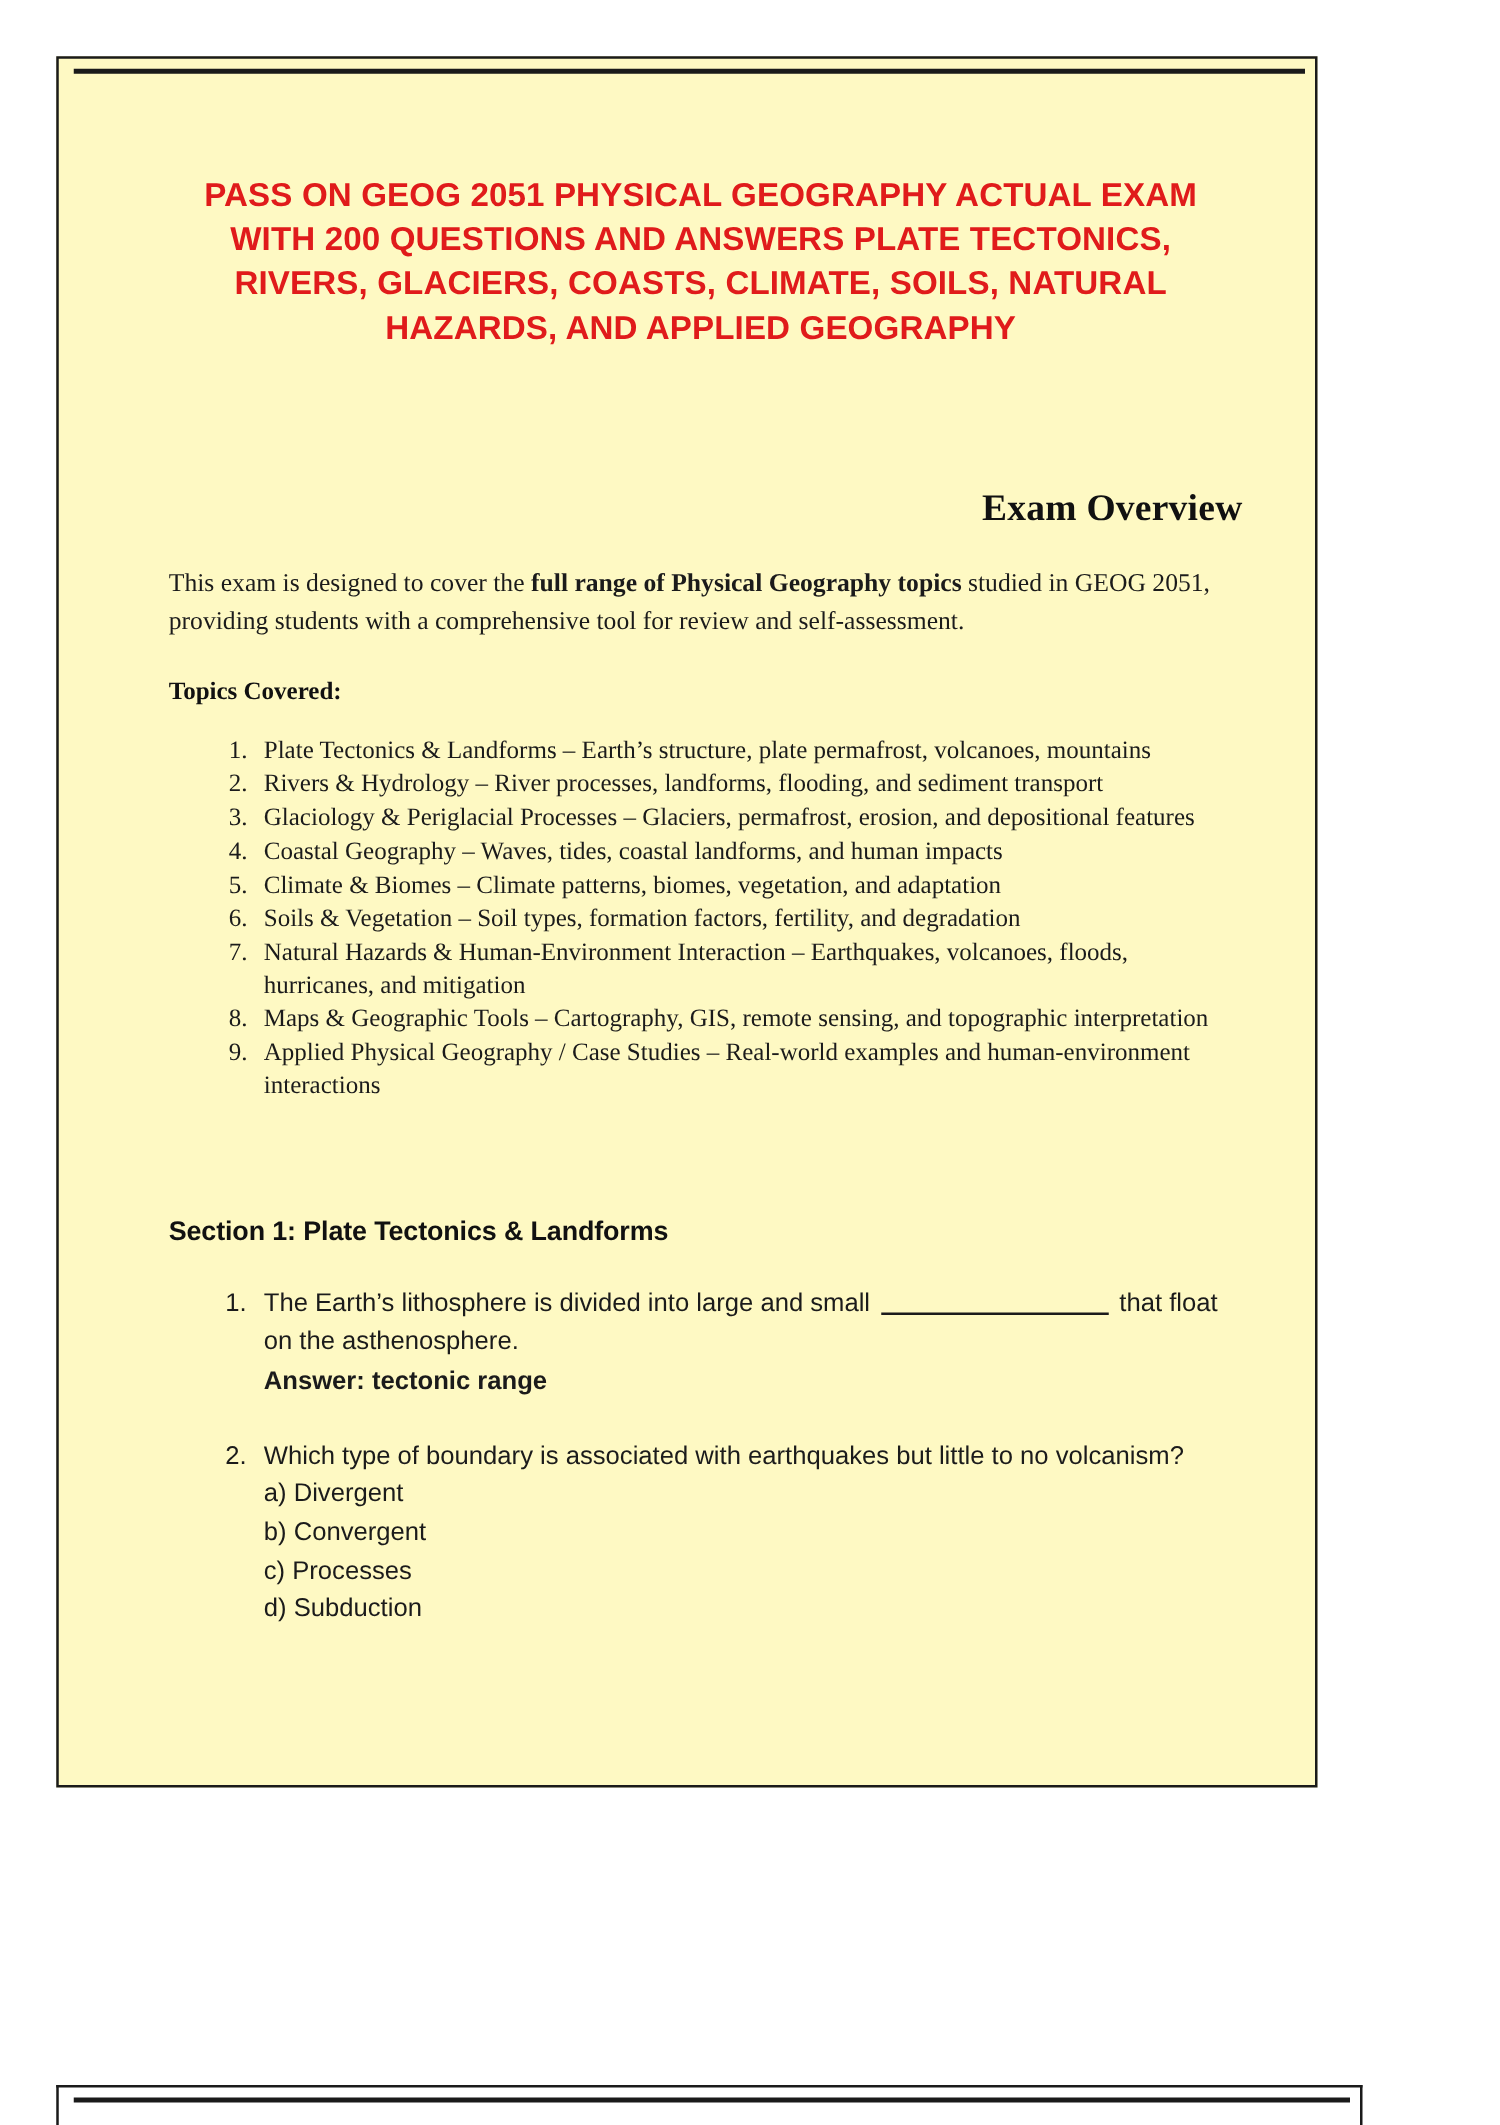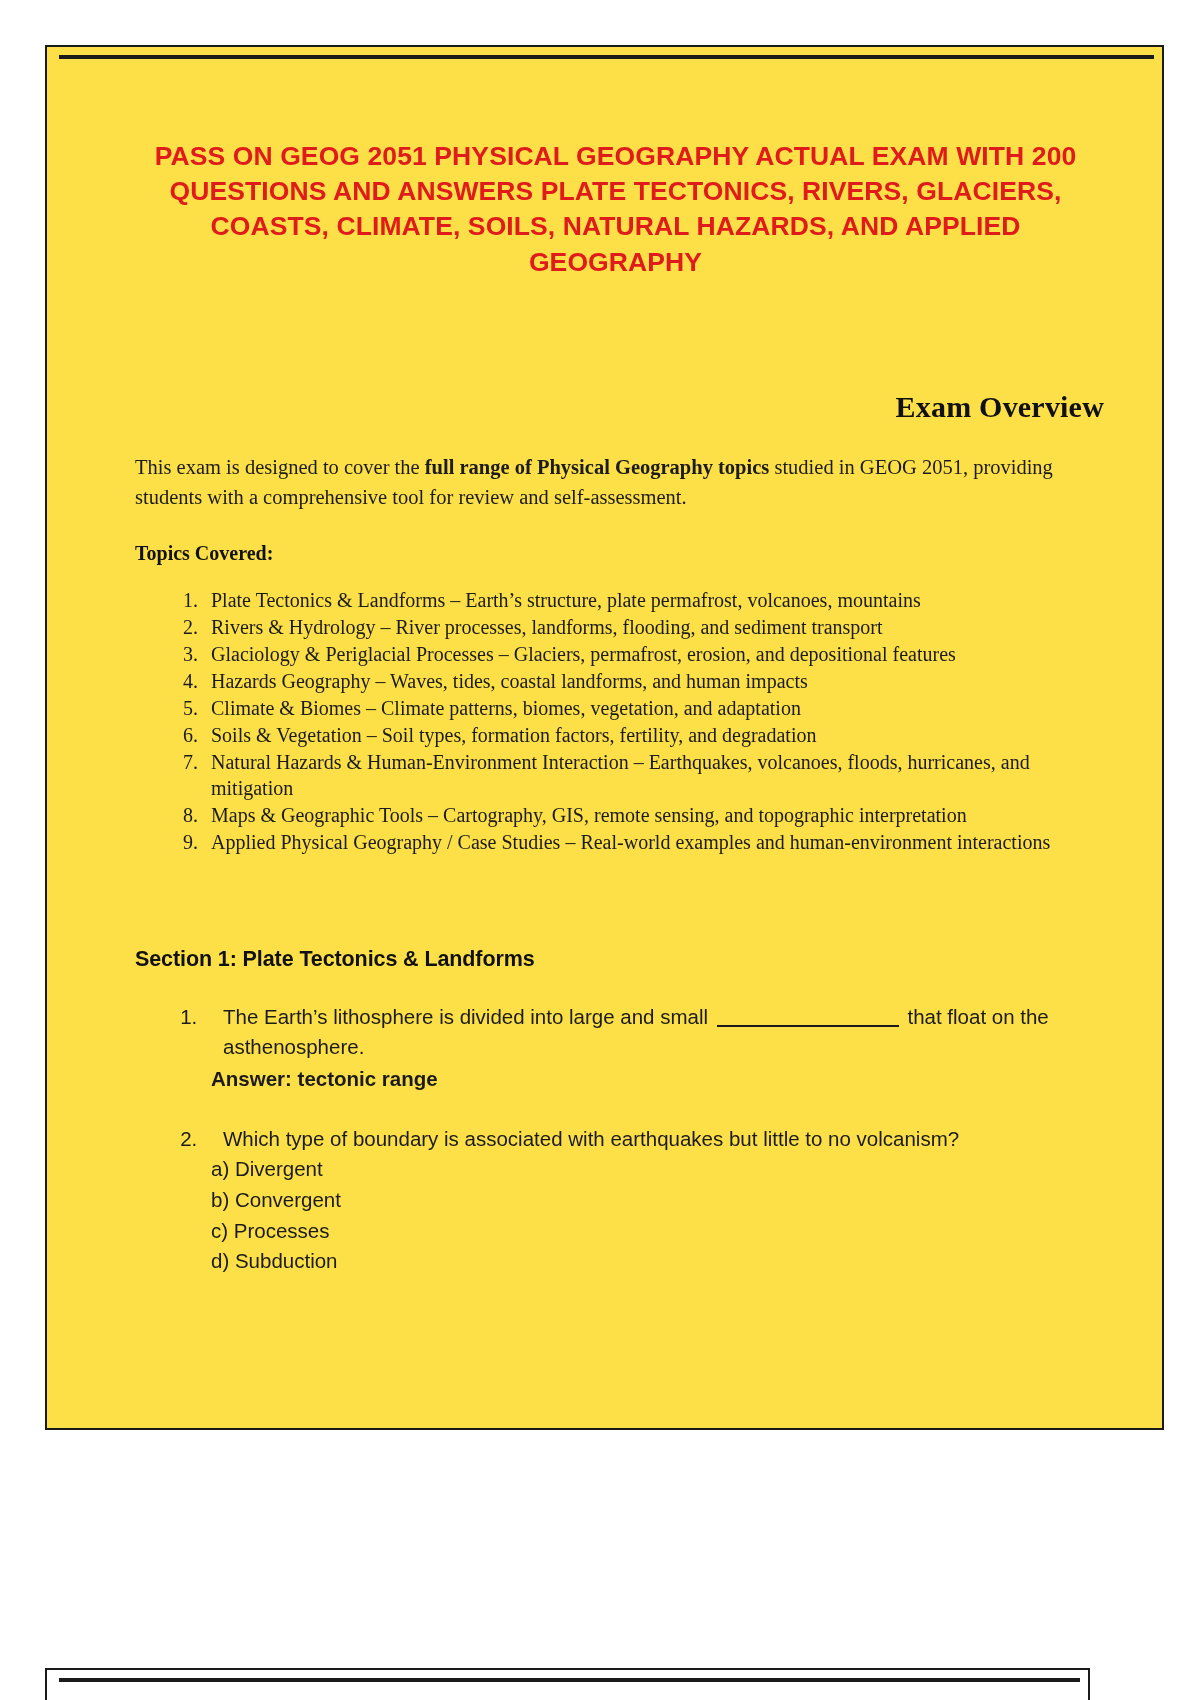--- a/index.html
+++ b/index.html
@@ -15,24 +15,24 @@
     position: relative;
     font-family: "Liberation Serif", "DejaVu Serif", serif;
     overflow: hidden;
   }
 
   
   .page {
     position: absolute;
     left: 45px;
     top: 45px;
-    width: 1119px;
+    width: 1009px;
     height: 1385px;
     border: 2px solid #1a1a1a;
-    background: #fde047;
+    background: #fef9c3;
   }
   .page-top-rule {
     position: absolute;
     left: 12px;
     right: 8px;
     top: 8px;
     height: 4px;
     background: #1a1a1a;
   }
   .page-body {
@@ -130,21 +130,21 @@
     padding-left: 68px;
     list-style-type: decimal;
   }
   ol.questions > li {
     font-size: 20.5px;
     line-height: 1.45;
     color: #1b1b1b;
     padding-left: 8px;
     margin-bottom: 30px;
   }
-  .q-stem { display: block; margin-left: 12px; }
+  .q-stem { display: block; }
   .blank {
     display: inline-block;
     width: 182px;
     border-bottom: 2px solid #1b1b1b;
     vertical-align: -3px;
     margin: 0 3px;
   }
   .answer-line {
     display: block;
     font-weight: bold;
@@ -170,21 +170,21 @@
     <p class="intro">
       <span>This exam is designed to cover the </span><b>full range of Physical Geography topics</b><span> studied in GEOG 2051, providing students with a comprehensive tool for review and self-assessment.</span>
     </p>
 
     <h3 class="topics-heading">Topics Covered:</h3>
 
     <ol class="topics" id="topics-list">
         <li><b>Plate Tectonics &amp; Landforms</b><span> – Earth’s structure, plate permafrost, volcanoes, mountains</span></li>
         <li><b>Rivers &amp; Hydrology</b><span> – River processes, landforms, flooding, and sediment transport</span></li>
         <li><b>Glaciology &amp; Periglacial Processes</b><span> – Glaciers, permafrost, erosion, and depositional features</span></li>
-        <li><b>Hazards Geography</b><span> – Waves, tides, coastal landforms, and human impacts</span></li>
+        <li><b>Coastal Geography</b><span> – Waves, tides, coastal landforms, and human impacts</span></li>
         <li><b>Climate &amp; Biomes</b><span> – Climate patterns, biomes, vegetation, and adaptation</span></li>
         <li><b>Soils &amp; Vegetation</b><span> – Soil types, formation factors, fertility, and degradation</span></li>
         <li><b>Natural Hazards &amp; Human-Environment Interaction</b><span> – Earthquakes, volcanoes, floods, hurricanes, and mitigation</span></li>
         <li><b>Maps &amp; Geographic Tools</b><span> – Cartography, GIS, remote sensing, and topographic interpretation</span></li>
         <li><b>Applied Physical Geography / Case Studies</b><span> – Real-world examples and human-environment interactions</span></li>
       </ol>
 
     <h3 class="section-heading">Section 1: Plate Tectonics &amp; Landforms</h3>
 
     <ol class="questions" id="questions-list">

